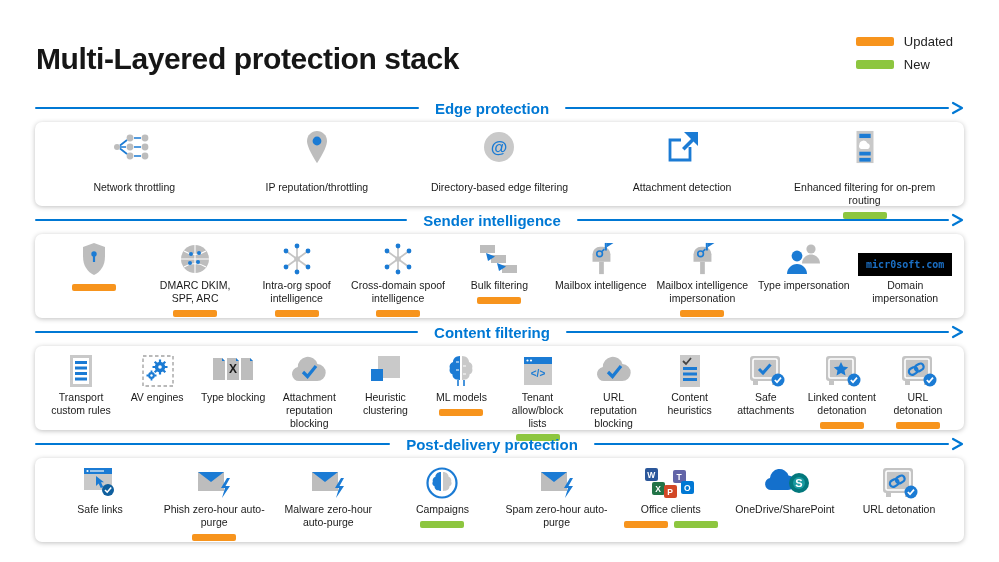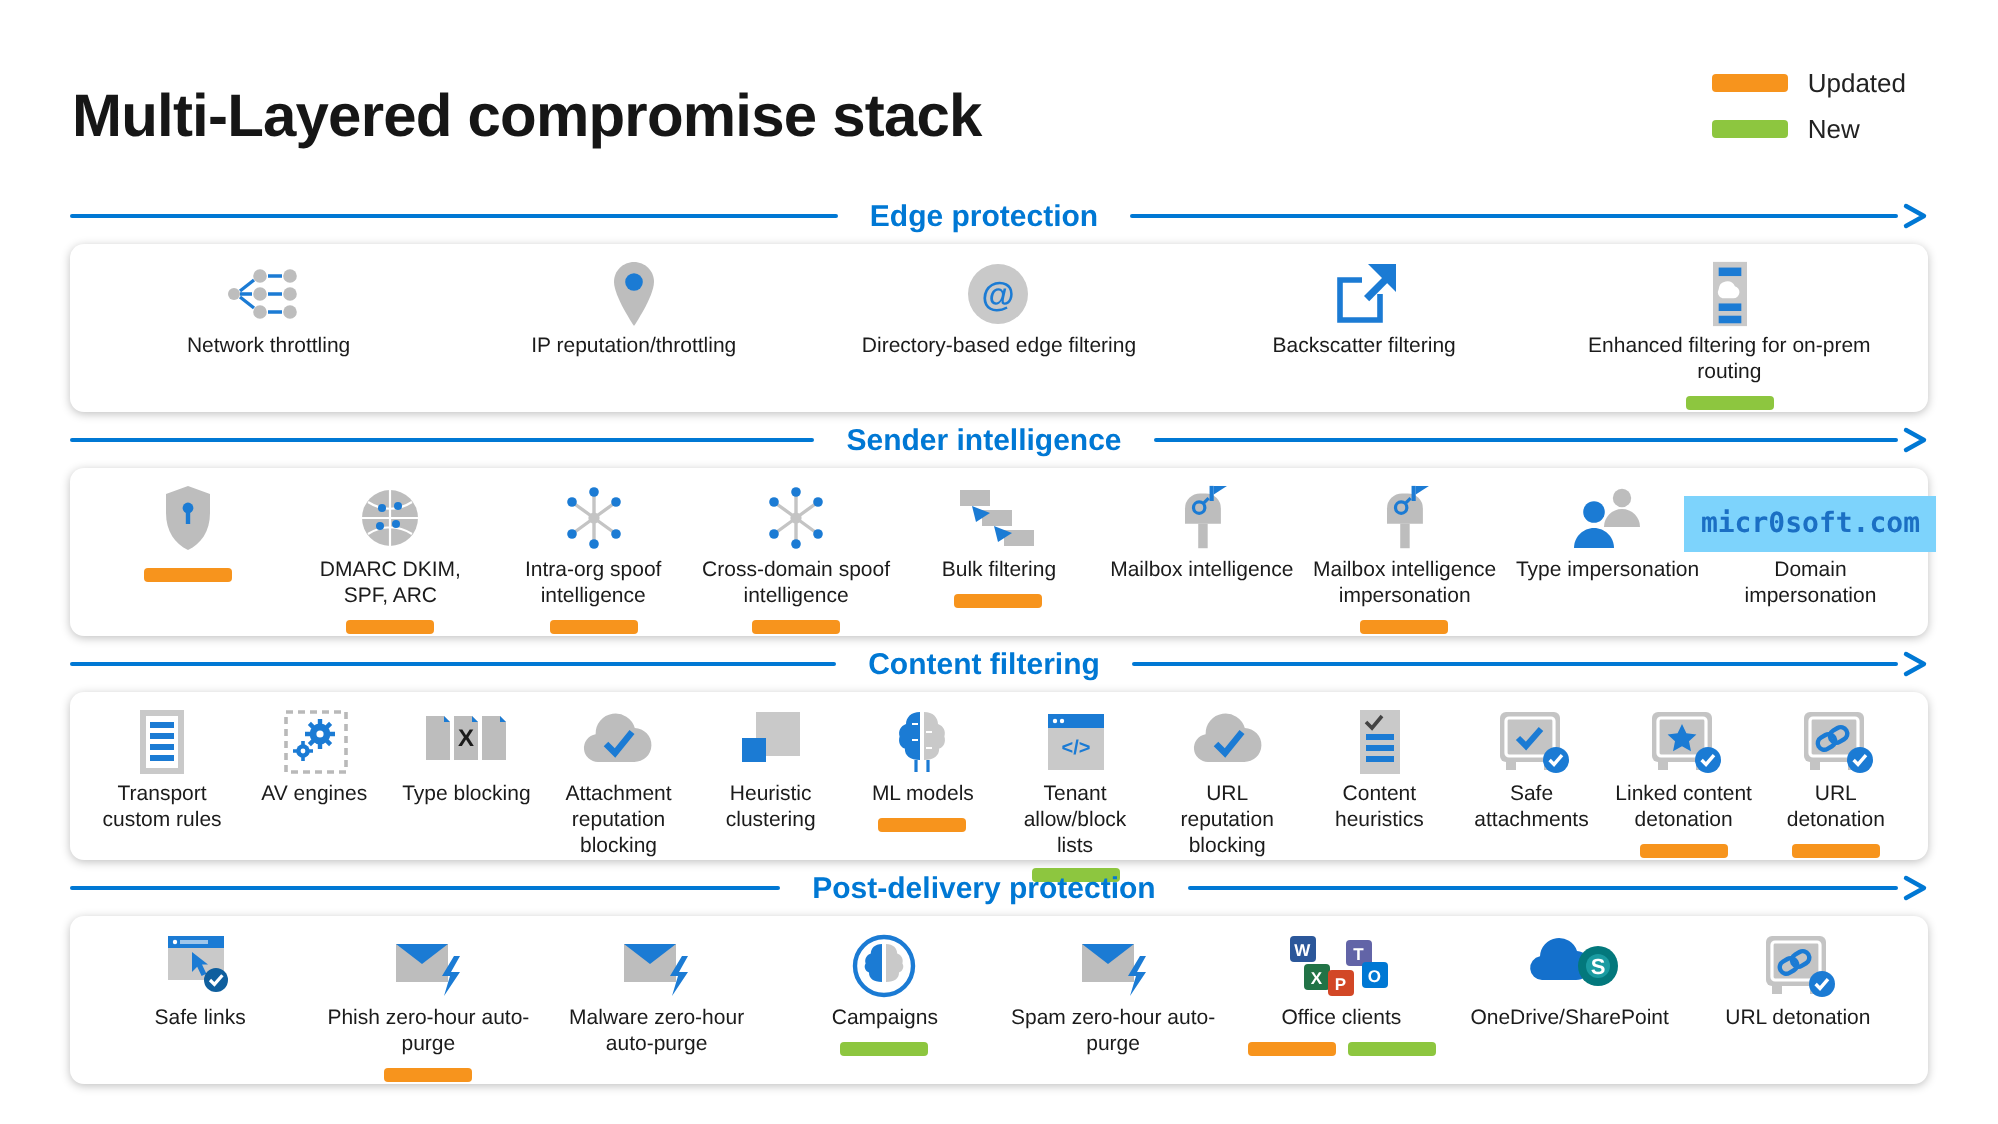--- a/index.html
+++ b/index.html
@@ -22,44 +22,44 @@
   .header-text{font-size:15px;font-weight:700;color:var(--blue);white-space:nowrap;padding:0 8px;}
   .arrow{flex:0 0 auto;display:flex;align-items:center;margin-left:-6px;}
   .card{
     margin:0 35px;height:84px;background:#fff;border-radius:7px;
     box-shadow:0 1px 5px rgba(0,0,0,0.25);display:flex;align-items:flex-start;
     padding:8px 8px 0;box-sizing:border-box;
   }
   .item{flex:1;display:flex;flex-direction:column;align-items:center;text-align:center;min-width:0;padding:0 3px;}
   .icon{height:34px;display:flex;align-items:flex-end;justify-content:center;margin-bottom:3px;}
   .label{font-size:10.5px;line-height:1.22;color:#1b1b1b;max-width:118px;}
-  .card[data-items="0"] .label{max-width:165px;}
+  .card[data-items="0"] .label{max-width:165px;margin-top:14px;}
   .badges{display:flex;gap:6px;margin-top:5px;}
   .bar{width:44px;height:7px;border-radius:2px;}
   .bar.updated{background:var(--orange);}
   .bar.new{background:var(--green);}
   .domain-chip{
-    background:#7dd3fc;color:#1B6FC4;font-family:"DejaVu Sans Mono",monospace;
-    font-size:14px;font-weight:bold;padding:6px 8px;letter-spacing:0;
+    background:#000000;color:#1B6FC4;font-family:"DejaVu Sans Mono",monospace;
+    font-size:10px;font-weight:bold;padding:6px 8px;letter-spacing:0;
   }
   .office-cluster{position:relative;width:52px;height:32px;}
   .office-sq{
     position:absolute;width:13px;height:13px;color:#fff;font-size:8.5px;font-weight:bold;
     display:flex;align-items:center;justify-content:center;border-radius:2px;
   }
   .office-sq.o0{left:0;top:3;}
   .office-sq.o1{left:7px;top:14px;}
   .office-sq.o2{left:19px;top:17px;}
   .office-sq.o3{left:28px;top:2px;}
   .office-sq.o4{left:36px;top:13px;}
 </style>
 </head>
 <body style="--blue: #0078D4; --orange: #F7941D; --green: #8DC63F;">
 
-<div class="title">Multi-Layered compromise stack</div>
+<div class="title">Multi-Layered protection stack</div>
 
 <div class="legend">
   <div class="legend-row">
     <div class="swatch" style="background: rgb(247, 148, 29);"></div>
     <div class="legend-label">Updated</div>
   </div>
   <div class="legend-row">
     <div class="swatch" style="background: rgb(141, 198, 63);"></div>
     <div class="legend-label">New</div>
   </div>
@@ -126,21 +126,21 @@
   <div class="item">
     <div class="icon">
             <svg width="36" height="34" viewBox="0 0 36 34">
               <path fill="none" stroke="#1B7BD4" stroke-width="2.8" d="M26 17v13H6V10h11"></path>
               <g fill="#1B7BD4">
                 <path d="M20 2h14v14z"></path>
                 <path d="M30.5 5.5L18 18l2.6 2.6L33 8.1z"></path>
               </g>
             </svg>
           </div>
-    <div class="label">Backscatter filtering</div>
+    <div class="label">Attachment detection</div>
     <div class="badges"></div>
   </div>
 
   <div class="item">
     <div class="icon">
             <svg width="30" height="34" viewBox="0 0 30 36">
               <rect x="6" y="1" width="18" height="34" fill="#c9c9c9"></rect>
               <rect x="9" y="4" width="12" height="4.5" fill="#1B7BD4"></rect>
               <path d="M9 15.5a4.5 4.5 0 018.6-1.6 3.2 3.2 0 01-.8 6.3H11a3.2 3.2 0 01-2-4.7z" fill="#ffffff"></path>
               <rect x="9" y="23" width="12" height="4" fill="#1B7BD4"></rect>

